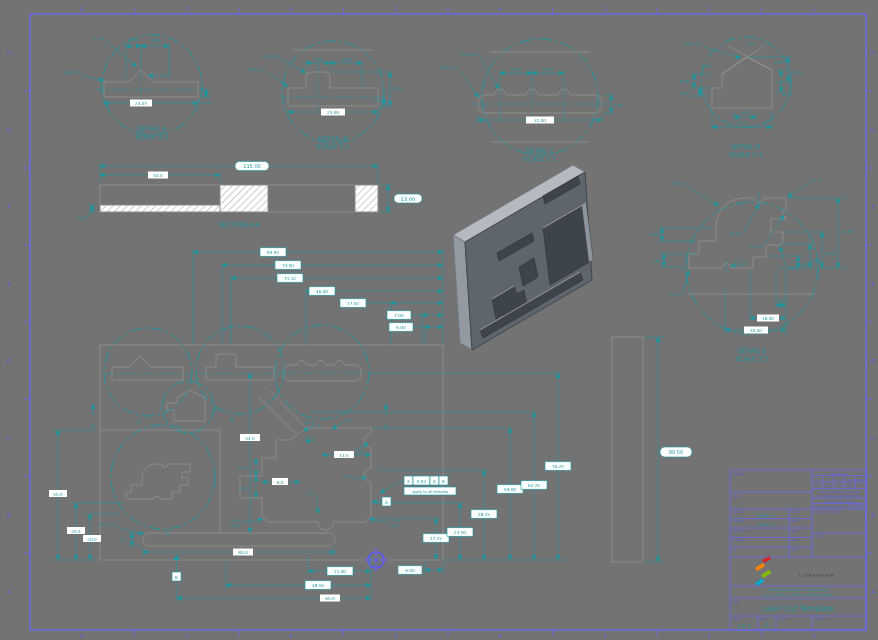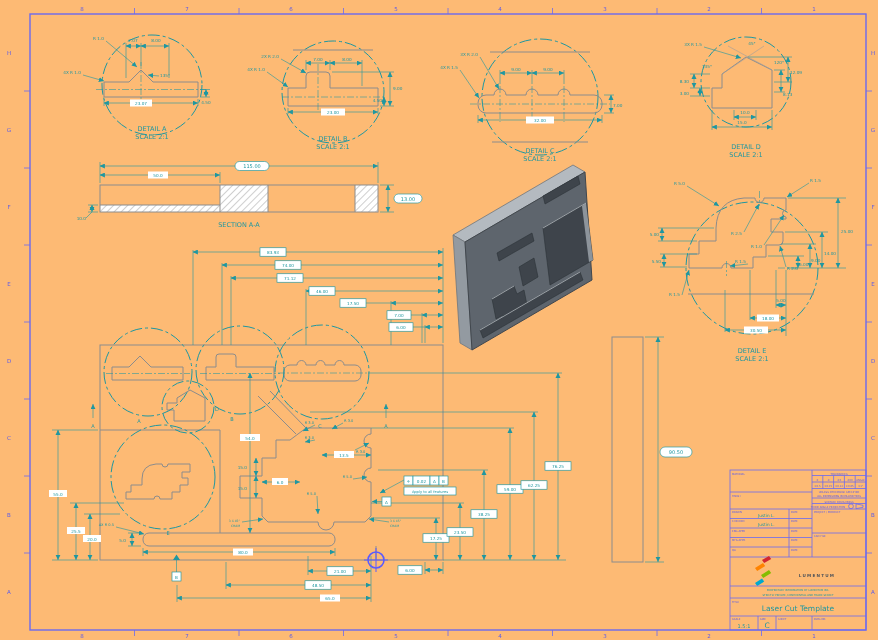--- a/index.html
+++ b/index.html
@@ -1,16 +1,16 @@
 <!DOCTYPE html>
 <html><head>
 <meta charset="utf-8">
 <style>
   html,body{margin:0;padding:0;background:#fff;}
-  #sheet{position:relative;width:878px;height:640px;background:#fdba74;overflow:hidden;}
+  #sheet{position:relative;width:878px;height:640px;background:#737373;overflow:hidden;}
   svg{position:absolute;left:0;top:0;}
   svg text{font-family:"DejaVu Sans",sans-serif;fill:#1e97a1;font-size:4.2px;text-anchor:middle;}
   .part{stroke:#8c8c8c;stroke-width:1;fill:none;}
   .pthin{stroke:#9f9f9f;stroke-width:.6;fill:none;}
   .dim{stroke:#1e97a1;stroke-width:.6;fill:none;}
   .cl{stroke:#1e97a1;stroke-width:.55;stroke-dasharray:7 2 2 2;fill:none;}
   .dc{stroke:#1e97a1;stroke-width:1;stroke-dasharray:12 3 3 3;fill:none;}
   .blue{stroke:#6a6af0;stroke-width:.8;fill:none;}
   .frame{stroke:#6a6af0;stroke-width:1.4;fill:none;}
   .box{fill:#ffffff;stroke:#1e97a1;stroke-width:.65;}

